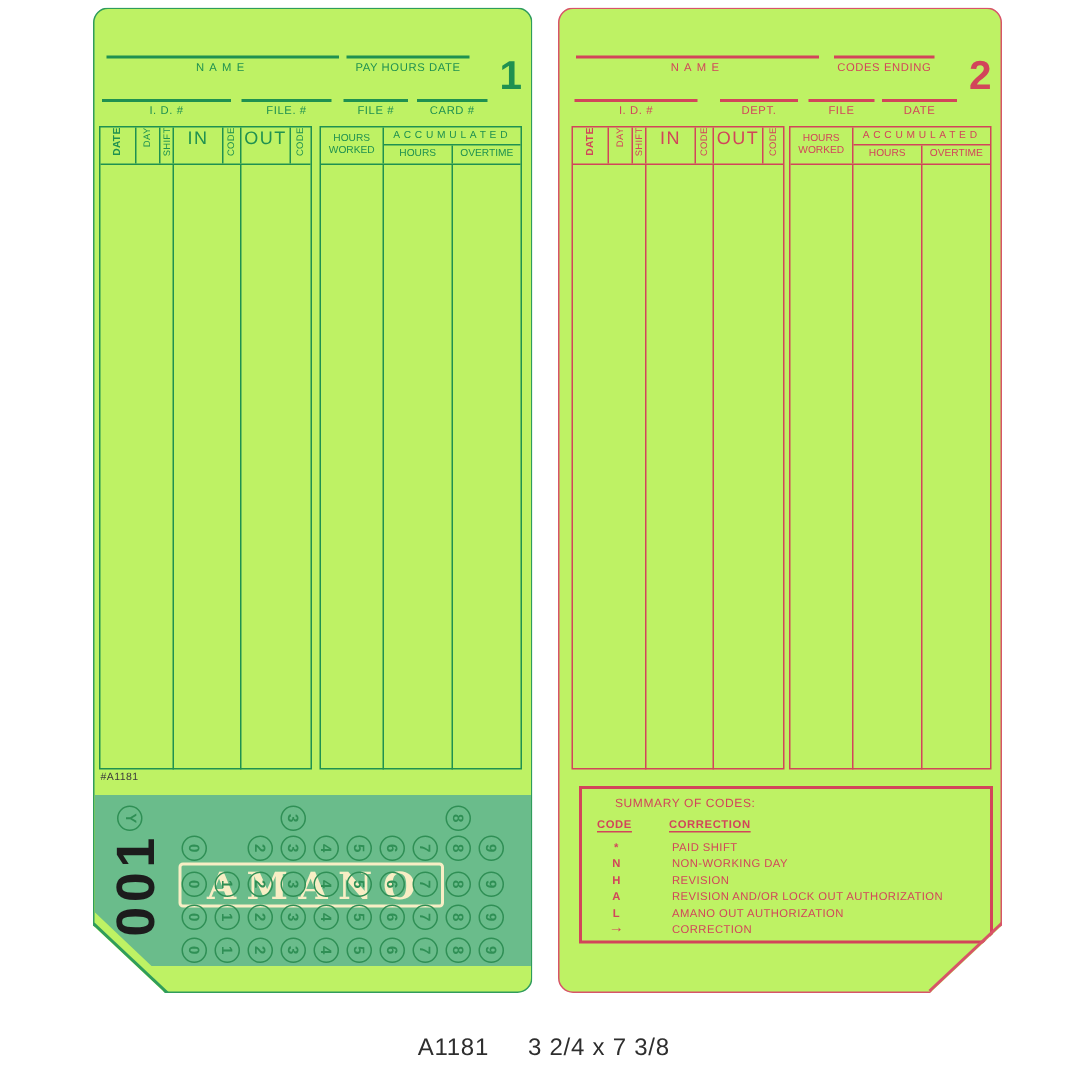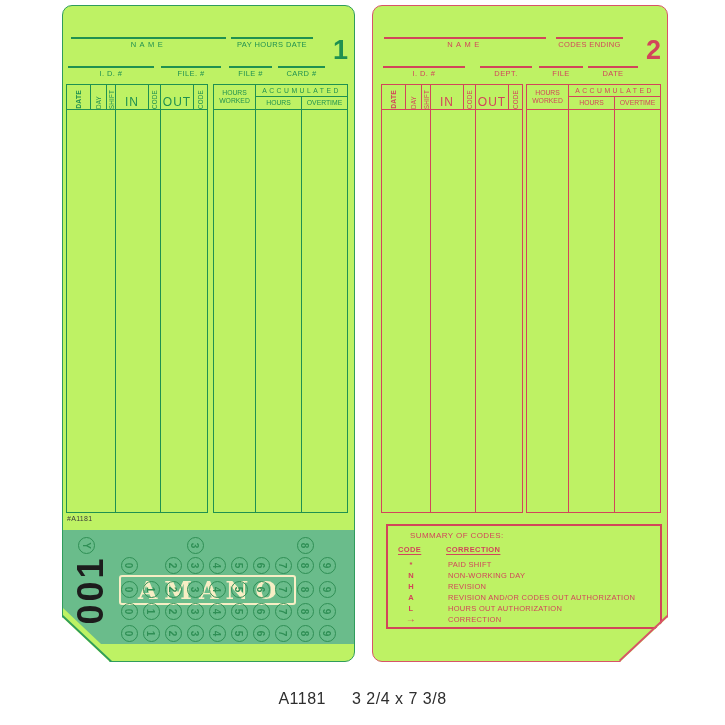--- a/index.html
+++ b/index.html
@@ -37,21 +37,21 @@
   .uline { position:absolute; height:2px; background:var(--c); }
   .lbl { position:absolute; font-size:7.5px; text-align:center; letter-spacing:0.4px; }
   .ls-name { letter-spacing:3.5px; }
   .bignum { position:absolute; right:6px; top:29px; font-size:27px; font-weight:bold; }
 
   
   .tbl { position:absolute; top:78px; height:429px; border:1.5px solid var(--c); }
   .tbl-left  { left:3px;  width:142px; }
   .tbl-right { left:150px; width:135px; }
   .thead { display:flex; height:25px; border-bottom:1.5px solid var(--c); }
-  .hcell { display:flex; align-items:flex-end; justify-content:center; border-right:1.3px solid var(--c); overflow:hidden; }
+  .hcell { display:flex; align-items:flex-start; justify-content:center; border-right:1.3px solid var(--c); overflow:hidden; }
   .hcell.last { border-right:none; flex:1; }
   .v { writing-mode:vertical-rl; transform:rotate(180deg); font-size:6.3px; letter-spacing:0.2px; }
   .v.bold { font-weight:bold; font-size:6.8px; }
   .inout { font-size:12px; letter-spacing:1px; }
   .tbody { display:flex; height:402.5px; }
   .bcol { border-right:1.3px solid var(--c); height:100%; }
   .bcol.last { border-right:none; flex:1; }
   
   .hw { width:42px; display:flex; flex-direction:column; align-items:center; justify-content:center;
         border-right:1.3px solid var(--c); font-size:6.8px; line-height:8.5px; text-align:center; }
@@ -388,25 +388,25 @@
         <div class="sum-row">
           <span class="sum-code">N</span>
           <span class="sum-desc">NON-WORKING DAY</span>
         </div>
         <div class="sum-row">
           <span class="sum-code">H</span>
           <span class="sum-desc">REVISION</span>
         </div>
         <div class="sum-row">
           <span class="sum-code">A</span>
-          <span class="sum-desc">REVISION AND/OR CODES OUT AUTHORIZATION</span>
+          <span class="sum-desc">REVISION AND/OR LOCK OUT AUTHORIZATION</span>
         </div>
         <div class="sum-row">
           <span class="sum-code">L</span>
-          <span class="sum-desc">HOURS OUT AUTHORIZATION</span>
+          <span class="sum-desc">AMANO OUT AUTHORIZATION</span>
         </div>
         <div class="sum-row">
           <span class="sum-code arrow">→</span>
           <span class="sum-desc">CORRECTION</span>
         </div>
       </div>
   </div>
 
   <div class="diag"></div>
 </div>

